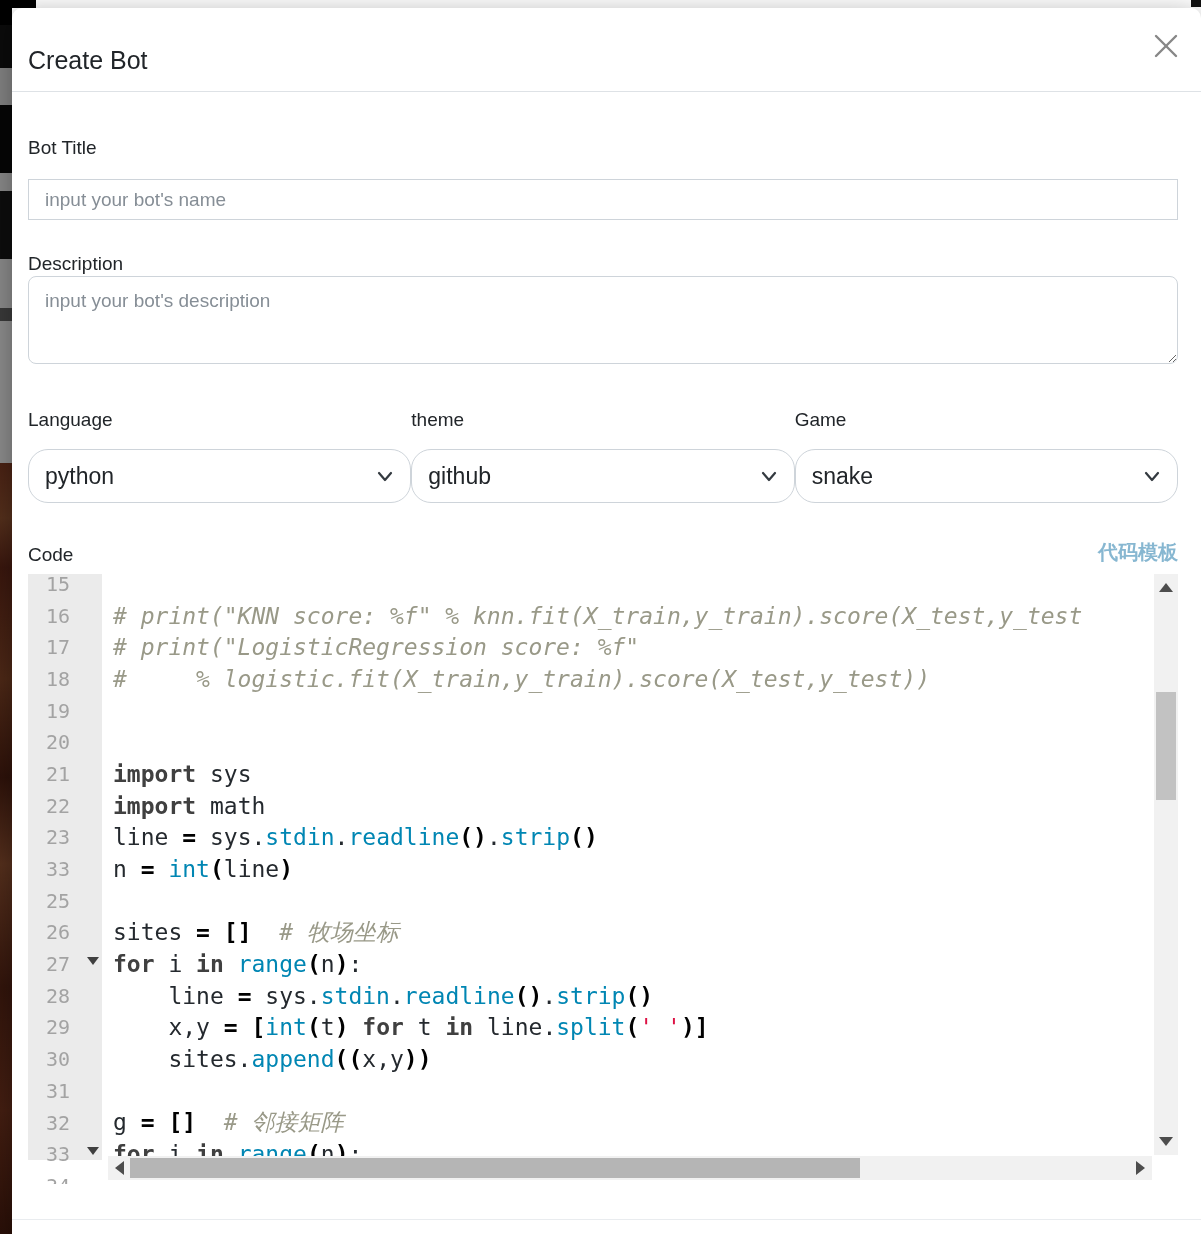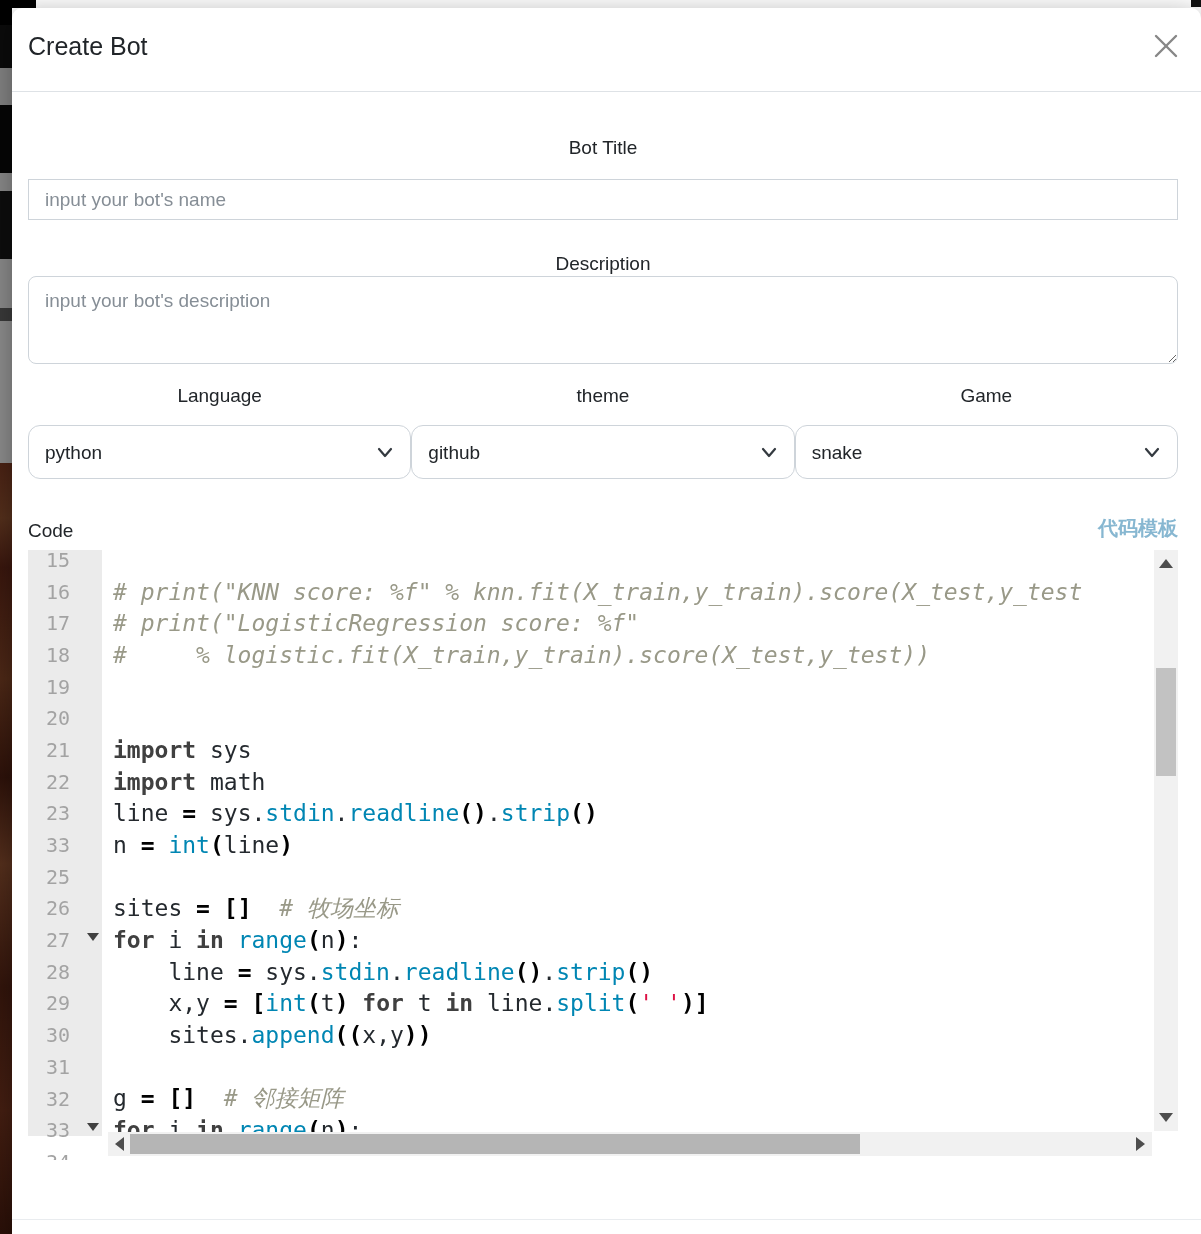--- a/index.html
+++ b/index.html
@@ -17,43 +17,43 @@
       #4a2214 37.5%, #55301c 42%, #3a170e 46%, #4e2917 55%,
       #2e120a 63%, #56301d 70%, #33150c 80%, #451f12 90%, #2b1008 100%); }
   .backdrop-topleft { position:absolute; left:12px; top:0; width:24px; height:8px; background:#000; z-index:0; }
   .backdrop-topright { position:absolute; right:0; top:0; width:10px; height:7px; background:#111; z-index:0; }
 
   .modal { position:absolute; left:12px; top:8px; width:1189px; height:1300px;
            background:#fff; border-radius:10px 10px 0 0; z-index:1;
            box-shadow:0 6px 30px rgba(0,0,0,.35); }
 
   .modal-header { position:relative; height:84px; border-bottom:1px solid #dee2e6;
-                  padding:24px 20px 0 16px; }
+                  padding:38px 20px 0 16px; }
   .modal-title { font-size:25px; color:#212529; font-weight:500; }
   .close-btn { position:absolute; right:19px; top:23px; width:32px; height:32px;
                background:none; border:none; cursor:pointer; padding:0; }
 
   .modal-body { padding:0 23px 0 16px; }
-  .field-label { font-size:19px; color:#212529; line-height:24px;text-align:center; }
+  .field-label { font-size:19px; color:#212529; line-height:24px; }
   .lbl-bot-title { margin-top:44px; }
   .text-input { display:block; width:100%; height:41px; margin-top:19px;
                 border:1px solid #ced4da; border-radius:0; padding:6px 16px;
                 font-size:19px; color:#495057; font-family:"Liberation Sans", sans-serif; }
   .text-input::placeholder, .text-area::placeholder { color:#868e96; opacity:1; }
   .lbl-description { margin-top:32px; }
   .text-area { display:block; width:100%; height:88px; 
                border:1px solid #ced4da; border-radius:8px; padding:13px 16px;
                font-size:19px; color:#495057; resize:both;
                font-family:"Liberation Sans", sans-serif; }
 
-  .select-row { display:flex; margin-top:20px; }
+  .select-row { display:flex; margin-top:44px; }
   .select-col { flex:1 1 0; }
   .select-wrap { position:relative; margin-top:17px; }
-  .select-box { width:100%; height:54px; border:1px solid #ced4da; border-radius:12px;
-                padding:0 40px 0 16px; font-size:19px; color:#212529; background:#fff;
+  .select-box { width:100%; height:54px; border:1px solid #ced4da; border-radius:20px;
+                padding:0 40px 0 16px; font-size:23px; color:#212529; background:#fff;
                 -webkit-appearance:none; appearance:none;
                 font-family:"Liberation Sans", sans-serif; }
   .chev { position:absolute; right:14px; top:15px; pointer-events:none; }
 
   .code-row { display:flex; justify-content:space-between; align-items:flex-end; margin-top:36px; }
   .code-label { font-size:19px; color:#212529; }
   .template-link { font-size:20px; font-weight:bold; color:#87b7d1; text-decoration:none; }
 
   
   .editor { position:relative; margin-top:8px; height:610px; overflow:hidden;

